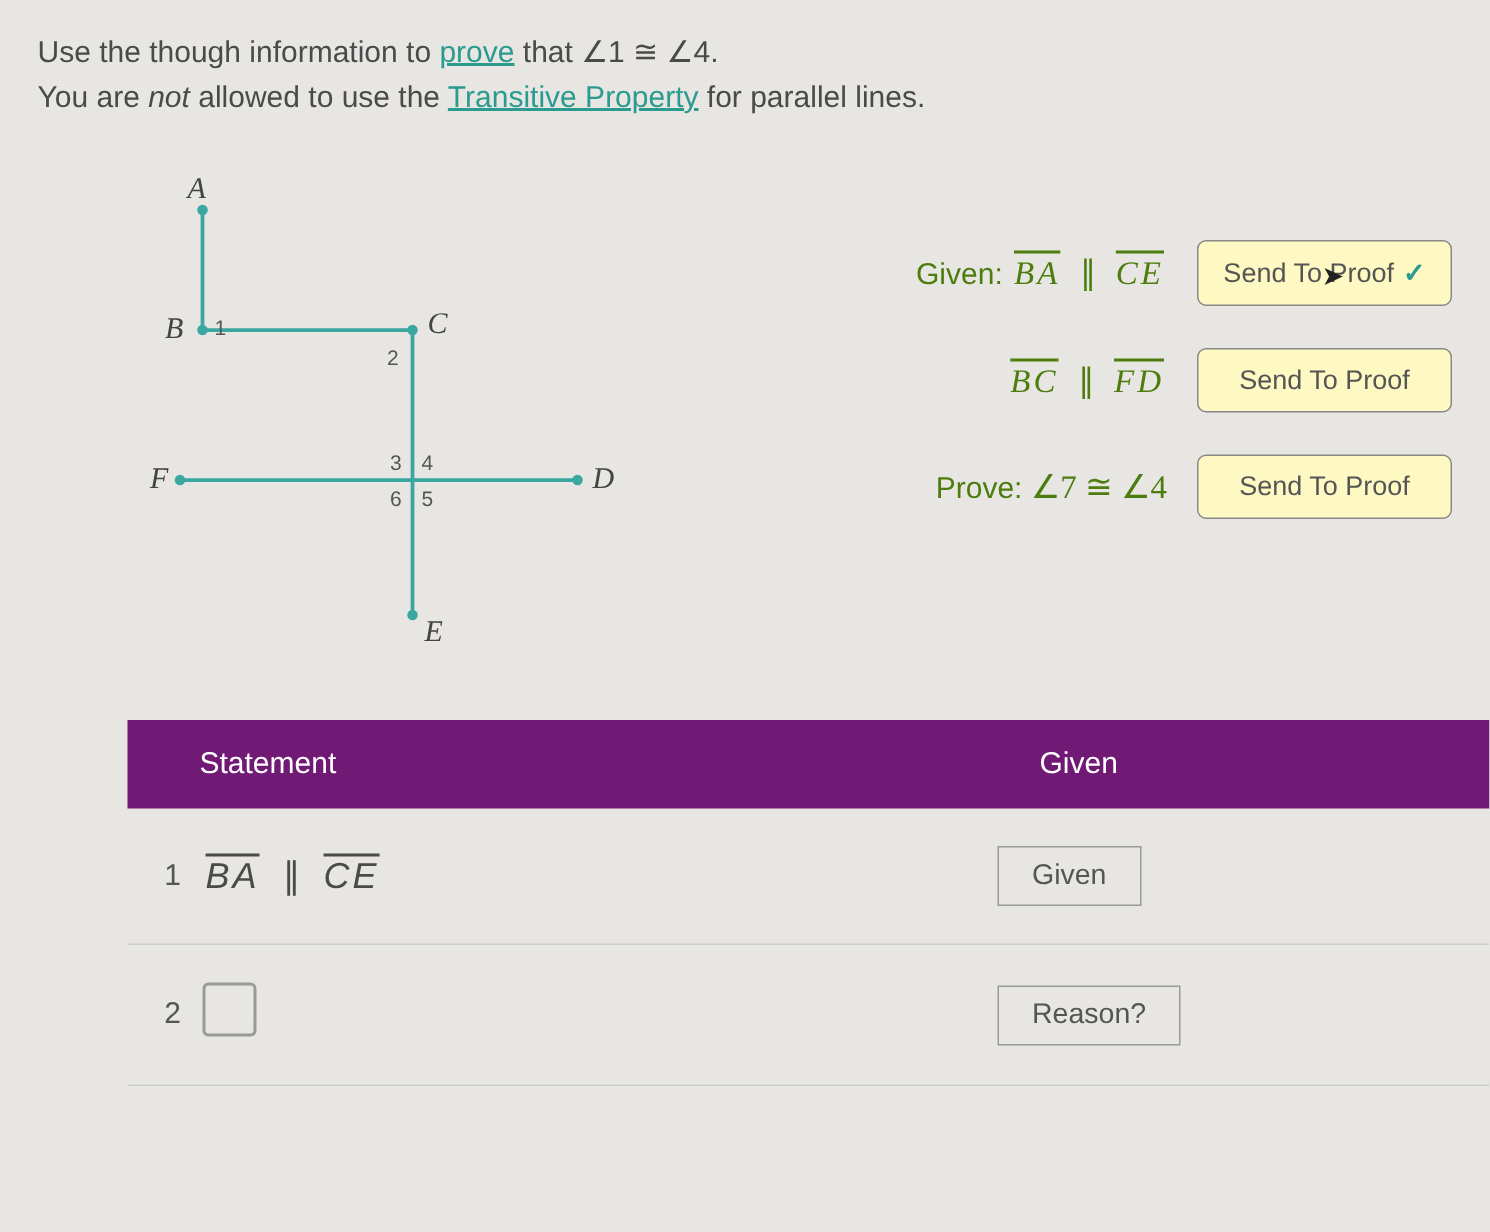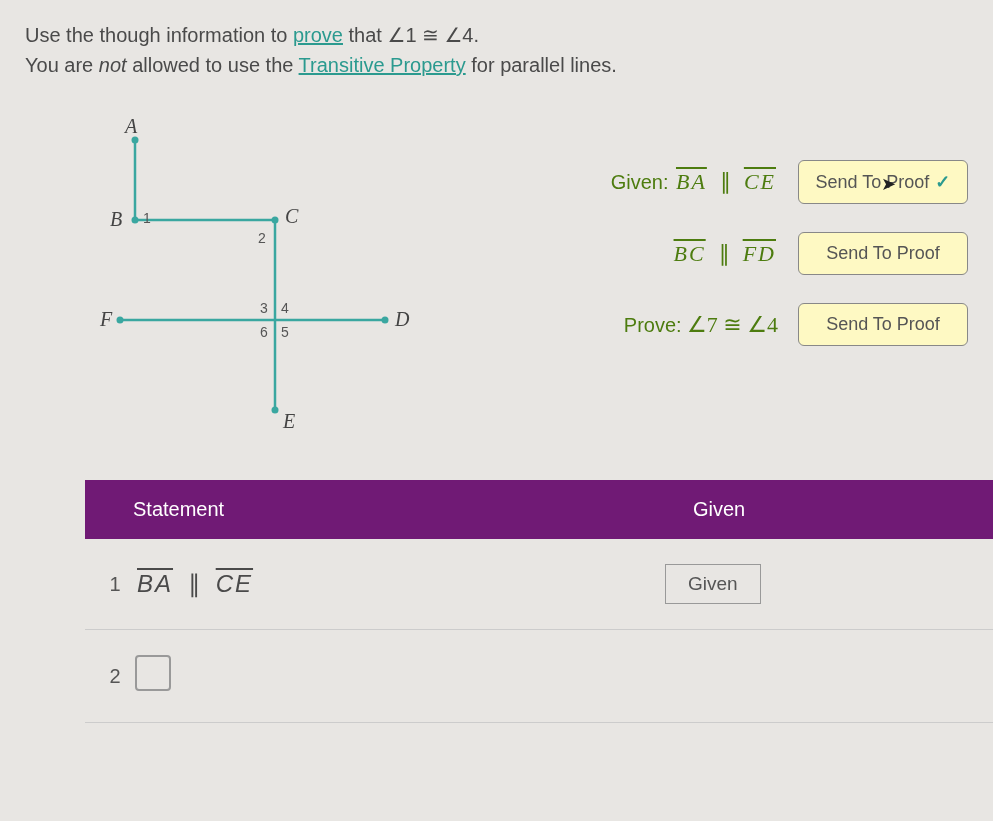--- a/index.html
+++ b/index.html
@@ -184,14 +184,17 @@
     </div>
     <div class="reason-cell">
       <button class="reason-btn">Given</button>
     </div>
   </div>
   <div class="proof-row">
     <div class="num">2</div>
     <div class="stmt">
       <span class="empty-box"></span>
     </div>
+    <div class="reason-cell">
+      <button class="reason-btn">Reason?</button>
+    </div>
   </div>
 </div>
 
 </body></html>

